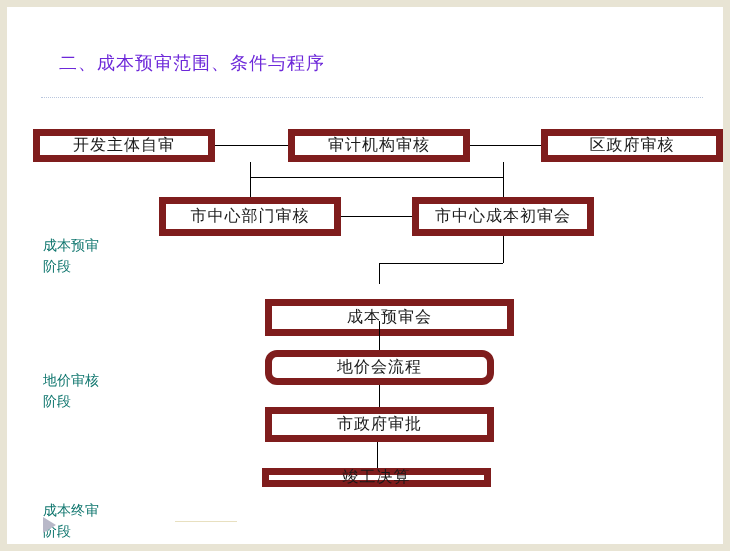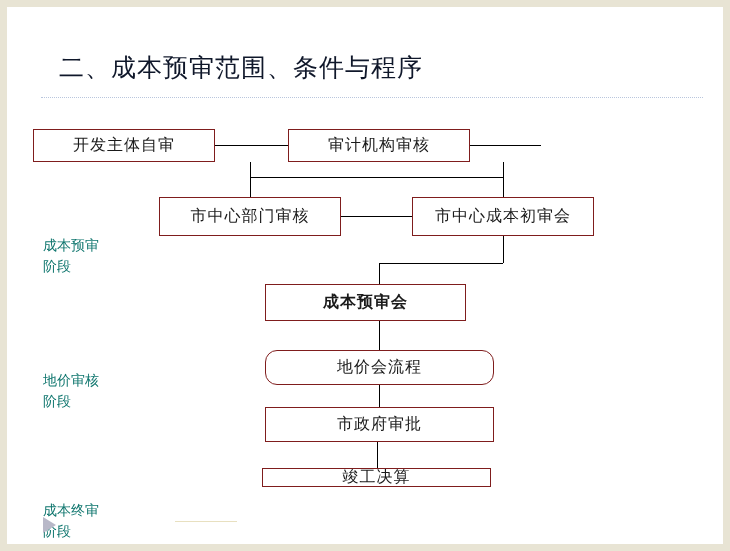--- a/index.html
+++ b/index.html
@@ -29,39 +29,39 @@
     right: 0;
     bottom: 0;
     background: #ffffff;
   }
 
   
   #title {
     position: absolute;
     left: 52px;
     top: 44px;
-    font-size: 25px;
-    color: #0f172a;
+    font-size: 18px;
+    color: #6d28d9;
     letter-spacing: 1px;
     white-space: nowrap;
   }
   #title-rule {
     position: absolute;
     left: 34px;
     top: 90px;
     width: 662px;
     height: 0;
     border-top: 1px dotted #b9c6dd;
   }
 
   
   .box {
     position: absolute;
     box-sizing: border-box;
-    border: 1px solid #7f1d1d;
+    border: 7px solid #7f1d1d;
     background: #ffffff;
     color: #1a1a1a;
     font-size: 16px;
     display: flex;
     align-items: center;
     justify-content: center;
     text-align: center;
     letter-spacing: 1px;
     white-space: nowrap;
   }
@@ -108,34 +108,35 @@
 <body>
 
 <div id="slide">
   <div id="inner">
 
     <div id="title">二、成本预审范围、条件与程序</div>
     <div id="title-rule"></div>
 
     <div class="box" style="left:26px; top:122px; width:182px; height:33px;">开发主体自审</div>
     <div class="box" style="left:281px; top:122px; width:182px; height:33px;">审计机构审核</div>
+    <div class="box" style="left:534px; top:122px; width:182px; height:33px;">区政府审核</div>
 
     <div class="line h" style="left:208px; top:138px; width:73px;"></div>
     <div class="line h" style="left:463px; top:138px; width:71px;"></div>
 
     <div class="box" style="left:152px; top:190px; width:182px; height:39px;">市中心部门审核</div>
     <div class="box" style="left:405px; top:190px; width:182px; height:39px;">市中心成本初审会</div>
 
     <div class="line v" style="left:243px; top:155px; height:35px;"></div>
     <div class="line h" style="left:243px; top:170px; width:253px;"></div>
     <div class="line v" style="left:496px; top:155px; height:35px;"></div>
 
     <div class="line h" style="left:334px; top:209px; width:71px;"></div>
 
-    <div class="box" style="left:258px; top:277px; width:201px; height:37px;font-weight:bold;">成本预审会</div>
+    <div class="box" style="left:258px; top:292px; width:249px; height:37px;">成本预审会</div>
     <div class="box" style="left:258px; top:343px; width:229px; height:35px;border-radius:12px;">地价会流程</div>
     <div class="box" style="left:258px; top:400px; width:229px; height:35px;">市政府审批</div>
     <div class="box" style="left:255px; top:461px; width:229px; height:19px;">竣工决算</div>
 
     <div class="line v" style="left:496px; top:229px; height:27px;"></div>
     <div class="line h" style="left:372px; top:256px; width:124px;"></div>
     <div class="line v" style="left:372px; top:256px; height:21px;"></div>
 
     <div class="line v" style="left:372px; top:314px; height:29px;"></div>
     <div class="line v" style="left:372px; top:378px; height:22px;"></div>

